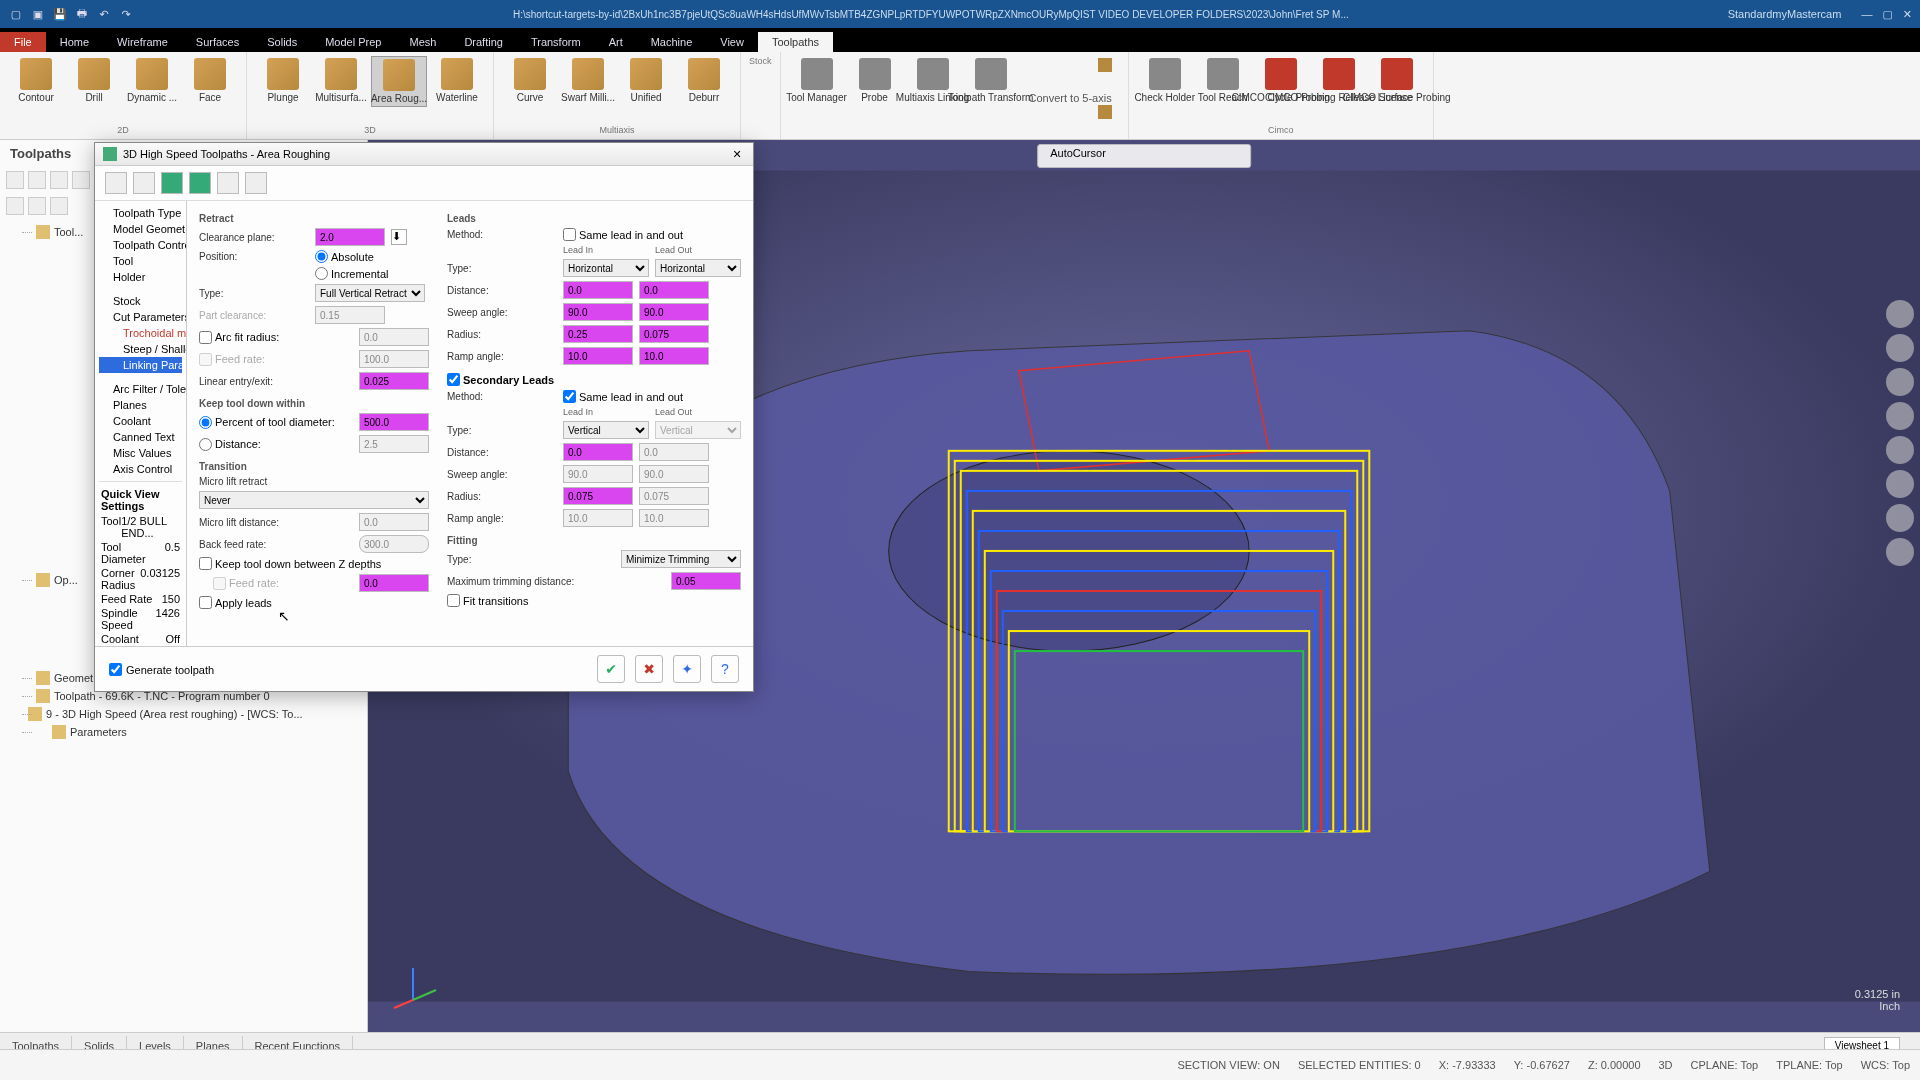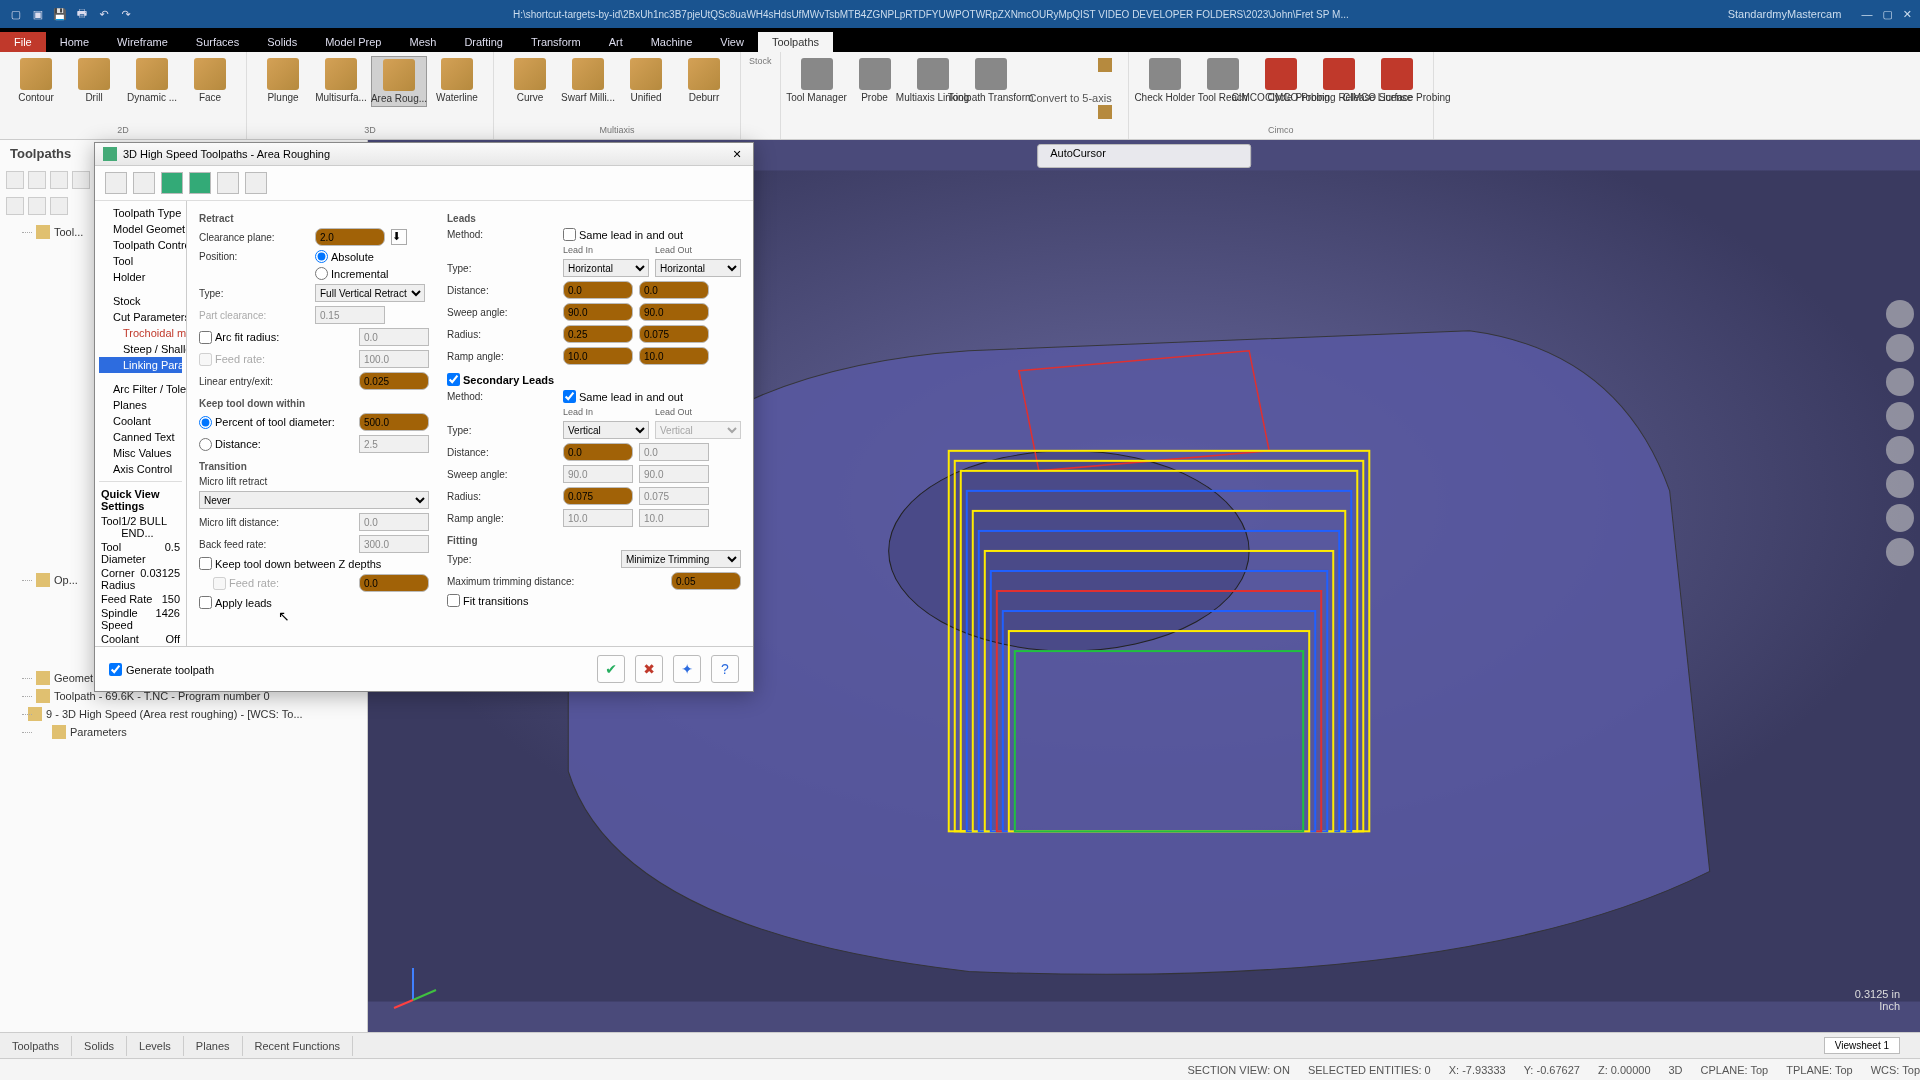--- a/index.html
+++ b/index.html
@@ -34,21 +34,21 @@
 .tree .node::before{content:"";position:absolute;left:14px;top:50%;width:10px;border-top:1px dotted #aaa;}
 .tree .node.l1{padding-left:44px;}
 .tree .node .ic{width:14px;height:14px;background:#e0c070;}
 .viewport{flex:1;background:#4a4a7a;position:relative;}
 .viewport svg{width:100%;height:100%;}
 .vp-toolbar{position:absolute;top:4px;left:50%;transform:translateX(-50%);background:rgba(250,250,250,.9);border:1px solid #bbb;border-radius:3px;padding:2px 6px;display:flex;gap:4px;}
 .vp-toolbar span{width:18px;height:18px;display:inline-block;}
 .right-icons{position:absolute;right:6px;top:160px;display:flex;flex-direction:column;gap:6px;}
 .right-icons span{width:28px;height:28px;background:rgba(200,200,200,.6);border-radius:14px;}
 .axis-gn{position:absolute;left:20px;bottom:20px;}
-.statusbar{position:absolute;bottom:0;left:0;right:0;height:22px;background:#f5f5f5;border-top:1px solid #ccc;display:flex;align-items:center;padding:0 0;gap:18px;font-size:10px;color:#555;}
+.statusbar{position:absolute;bottom:0;left:0;right:0;height:31px;background:#f5f5f5;border-top:1px solid #ccc;display:flex;align-items:center;padding:0 10px;gap:18px;font-size:10px;color:#555;}
 .statusbar .sp{flex:1;}
 .bottom-tabs{position:absolute;bottom:22px;left:0;right:0;height:26px;background:#eee;border-top:1px solid #ccc;display:flex;align-items:center;}
 .bottom-tabs .tab{padding:4px 12px;font-size:11px;color:#444;border-right:1px solid #ccc;}
 .bottom-tabs .vs{margin-left:auto;background:#fff;border:1px solid #bbb;padding:2px 10px;margin-right:20px;font-size:10px;}
 
 .dialog{position:absolute;left:94px;top:142px;width:660px;height:550px;background:#fdfdfd;border:1px solid #888;box-shadow:0 4px 20px rgba(0,0,0,.3);display:flex;flex-direction:column;}
 .dialog .dlg-title{background:linear-gradient(#fafafa,#e8e8e8);border-bottom:1px solid #ccc;padding:4px 8px;display:flex;align-items:center;gap:6px;font-size:11px;}
 .dialog .dlg-title .close{margin-left:auto;width:16px;text-align:center;}
 .dialog .dlg-toolbar{padding:6px 10px;display:flex;gap:6px;border-bottom:1px solid #ddd;}
 .dialog .dlg-toolbar span{width:22px;height:22px;border:1px solid #bbb;background:#eee;display:inline-block;}
@@ -60,21 +60,21 @@
 .dlg-tree .item.red{color:#c0392b;}
 .dlg-tree hr{margin:4px 0;border:none;border-top:1px solid #ddd;}
 .dlg-tree .qvs{font-size:10px;}
 .dlg-tree .qvs .row{display:flex;justify-content:space-between;padding:1px 2px;}
 .dlg-params{flex:1;display:flex;padding:8px 12px;gap:18px;}
 .col{flex:1;display:flex;flex-direction:column;gap:4px;}
 .sec-title{font-size:10px;color:#555;font-weight:600;margin-top:4px;}
 .frow{display:flex;align-items:center;gap:6px;}
 .frow .lab{width:110px;font-size:10px;color:#333;}
 .frow input[type=text]{width:70px;height:18px;font-size:10px;padding:0 4px;border:1px solid #bbb;}
-.frow input.hl{background:#a16207;border-radius:7px;}
+.frow input.hl{background:#d946ef;}
 .frow input.dis{background:#f0f0f0;color:#888;}
 .frow select{width:86px;height:18px;font-size:10px;border:1px solid #bbb;}
 .frow .radio,.frow .chk{display:flex;align-items:center;gap:3px;font-size:10px;}
 .twocol{display:flex;gap:6px;}
 .twocol .sub{flex:1;}
 .subhdr{font-size:9px;color:#666;}
 .dlg-footer{border-top:1px solid #ccc;padding:8px 14px;display:flex;align-items:center;gap:10px;}
 .dlg-footer .gen{display:flex;align-items:flex-end;gap:4px;font-size:10px;}
 .dlg-footer .btns{margin-left:auto;display:flex;gap:10px;}
 .dlg-footer .btns span{width:28px;height:28px;border:1px solid #bbb;border-radius:3px;display:flex;align-items:center;justify-content:center;font-size:14px;}
@@ -518,21 +518,21 @@
           </div>
         <div class="frow">
             <select style="width:230px;"><option>Never</option></select>
           </div>
         <div class="frow">
             <div class="lab">Micro lift distance:</div>
           <input type="text" class="dis" style="margin-left: auto;" value="0.0">
           </div>
         <div class="frow">
             <div class="lab">Back feed rate:</div>
-          <input type="text" class="dis" style="margin-left: auto;" value="300.0">
+          <input type="text" class="dis" style="margin-left: auto; border-radius: 8px;" value="300.0">
           </div>
         <div class="frow">
             <label class="chk">
               <input type="checkbox" style="">
               <span>Keep tool down between Z depths</span>
             </label>
           </div>
         <div class="frow">
             <label class="chk" style="color:#aaa;padding-left:14px;">
               <input type="checkbox" disabled="" style="">

